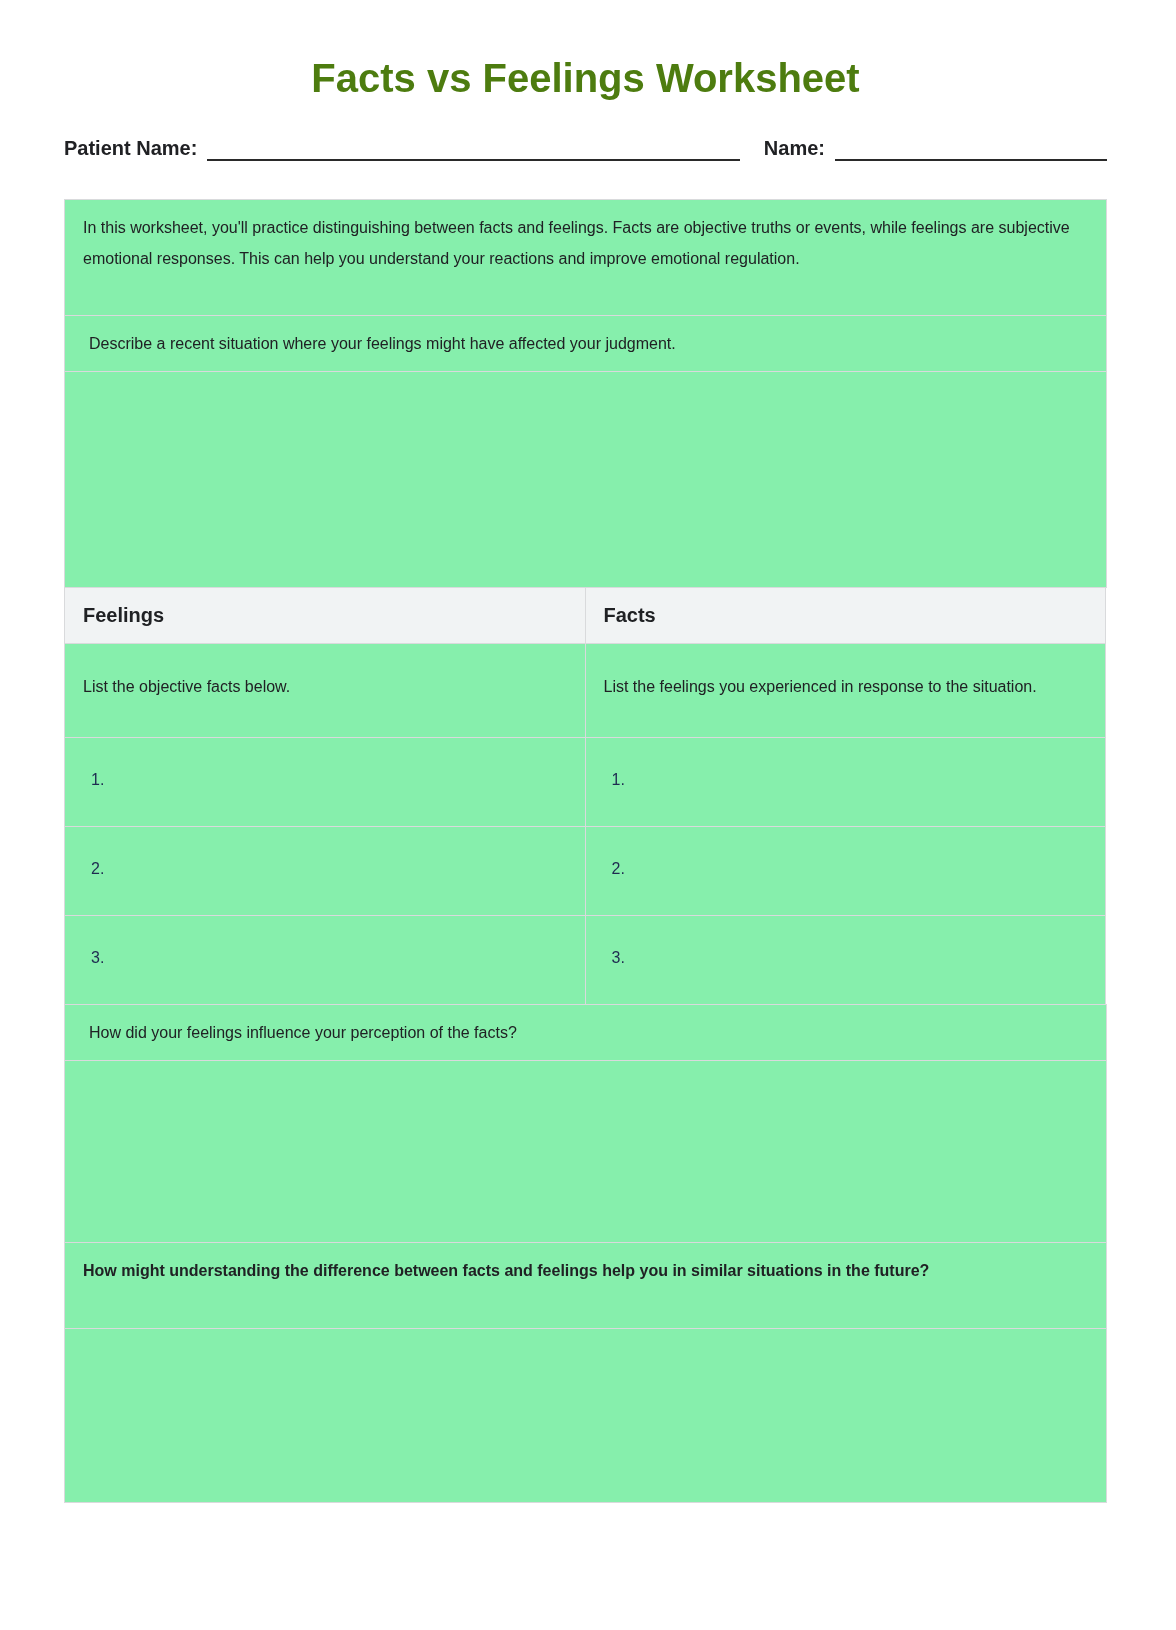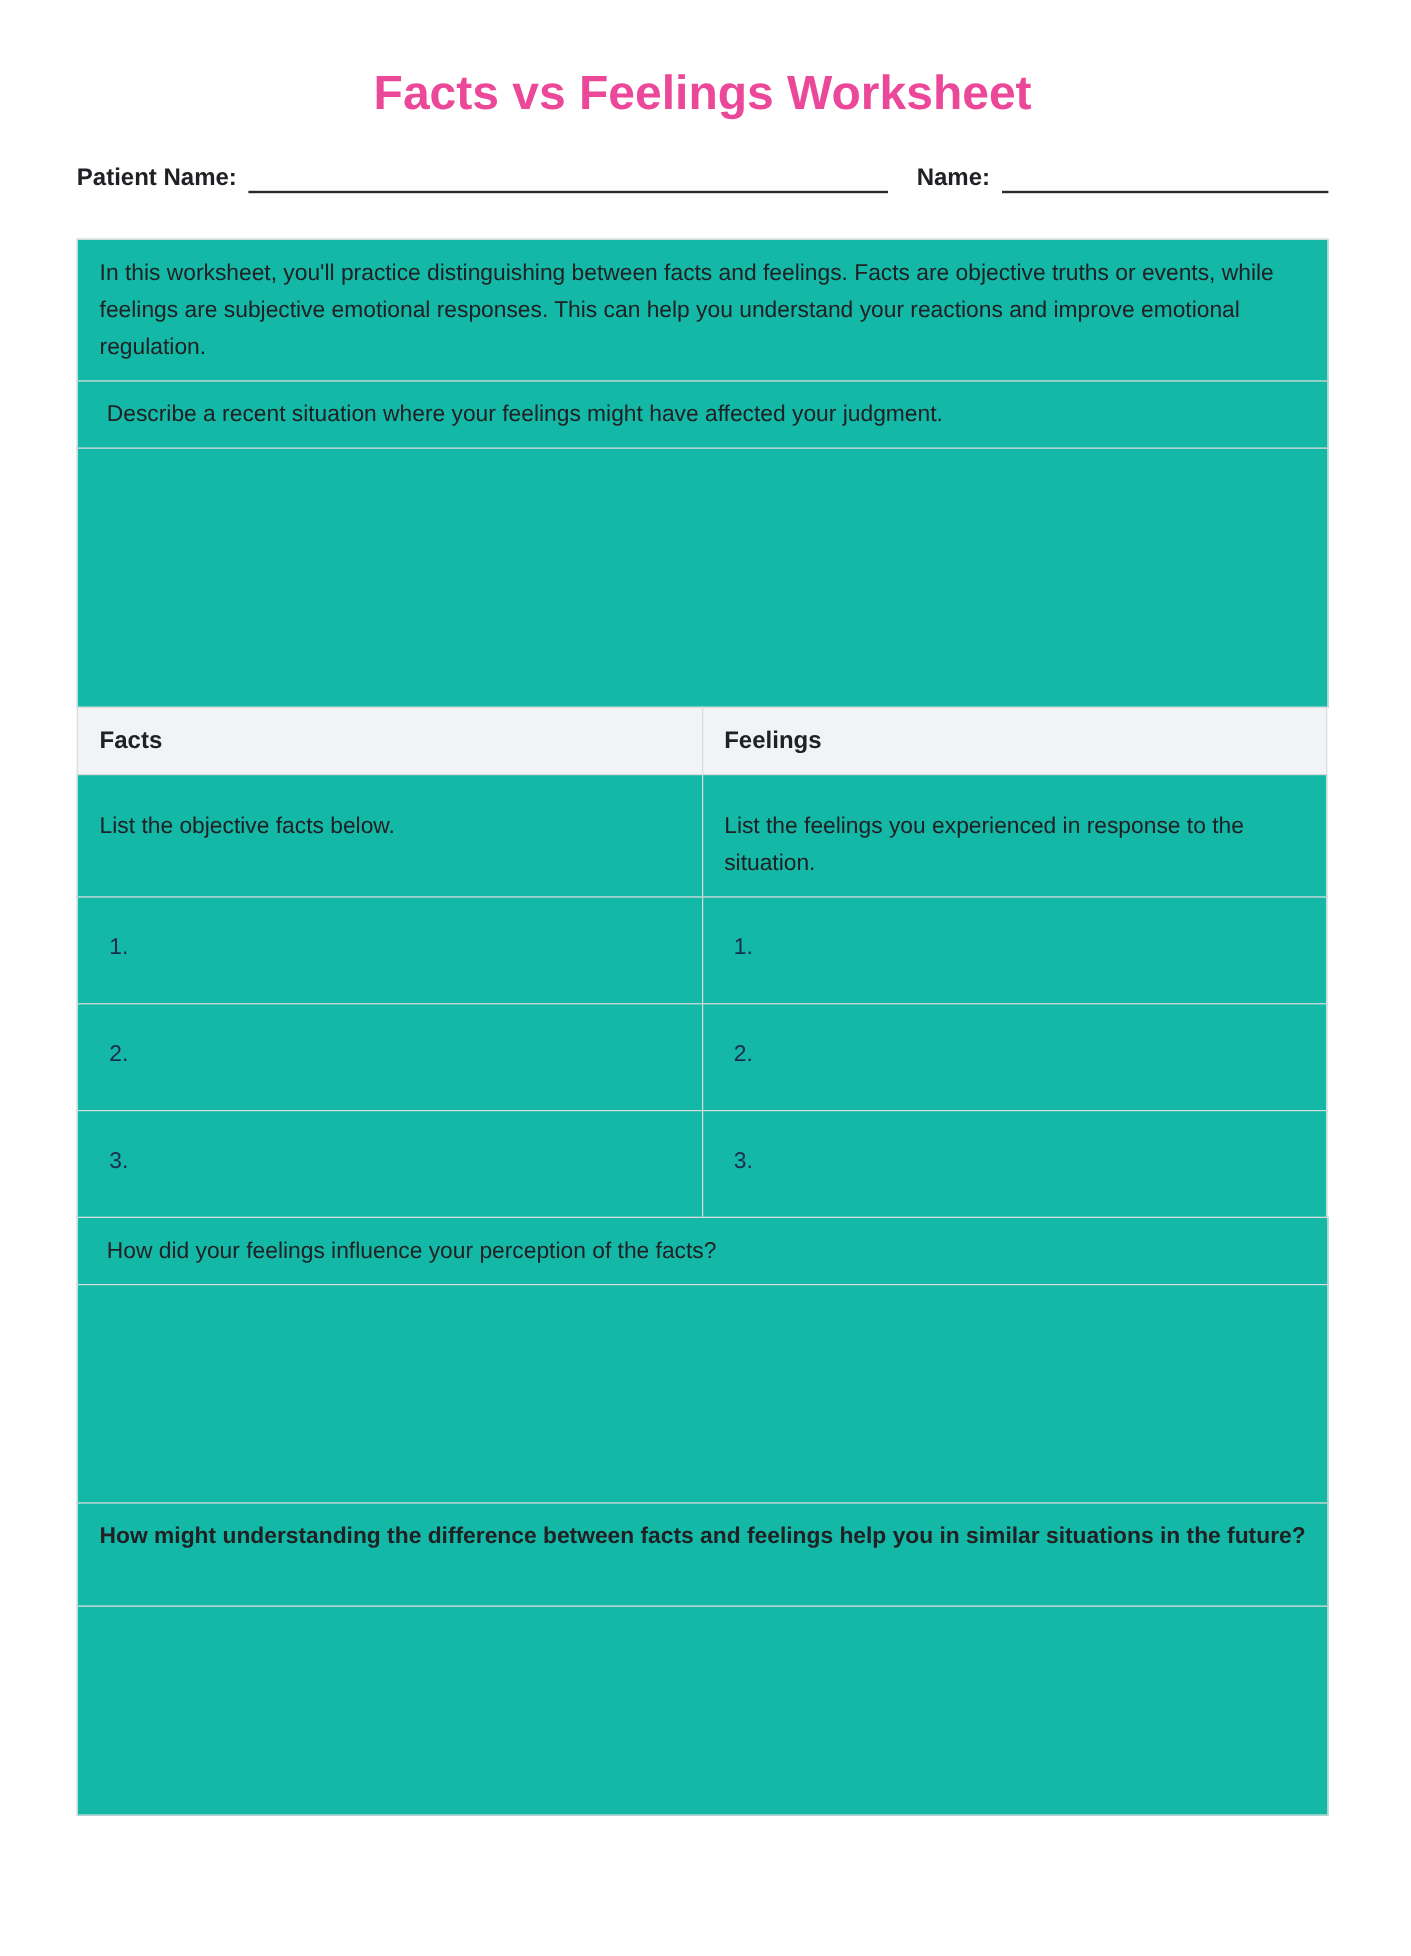--- a/index.html
+++ b/index.html
@@ -15,21 +15,21 @@
   .page {
     width: 1176px;
     height: 1630px;
     padding: 0 69px 0 64px;
   }
   .title {
     margin-top: 56px;
     text-align: center;
     font-size: 40px;
     font-weight: bold;
-    color: #ec4899;
+    color: #4d7c0f;
     letter-spacing: 0px;
   }
   .patient-row {
     margin-top: 34px;
     display: flex;
     align-items: center;
     font-size: 20px;
   }
   .field-label {
     font-weight: bold;
@@ -42,23 +42,23 @@
     height: 26px;
   }
   .name-line { flex: 1 1 auto; }
   .date-line { width: 272px; }
 
   .sheet { margin-top: 38px; }
   .row { display: flex; margin-top: -1px; }
   .row:first-child { margin-top: 0; }
   .cell {
     border: 1px solid #d9dadc;
-    background: #14b8a6;
+    background: #86efac;
     padding: 12px 18px;
-    font-size: 19px;
+    font-size: 16px;
     line-height: 31px;
   }
   .cell.full { width: 100%; }
   .cell.half { width: 50%; }
   .cell.half + .cell.half { margin-left: -1px; }
   .cell.head {
     background: #f1f3f4;
     font-weight: bold;
     font-size: 20px;
     min-height: 48px;
@@ -99,22 +99,22 @@
 
     <div class="row">
       <div class="cell full prompt-cell">Describe a recent situation where your feelings might have affected your judgment.</div>
     </div>
 
     <div class="row">
       <div class="cell full big-empty"></div>
     </div>
 
     <div class="row">
+      <div class="cell half head">Feelings</div>
       <div class="cell half head">Facts</div>
-      <div class="cell half head">Feelings</div>
     </div>
 
     <div class="row">
       <div class="cell half list-prompt-cell">List the objective facts below.</div>
       <div class="cell half list-prompt-cell">List the feelings you experienced in response to the situation.</div>
     </div>
 
     <div class="row">
       <div class="cell half item-cell">
         <span class="item-number">1.</span>

